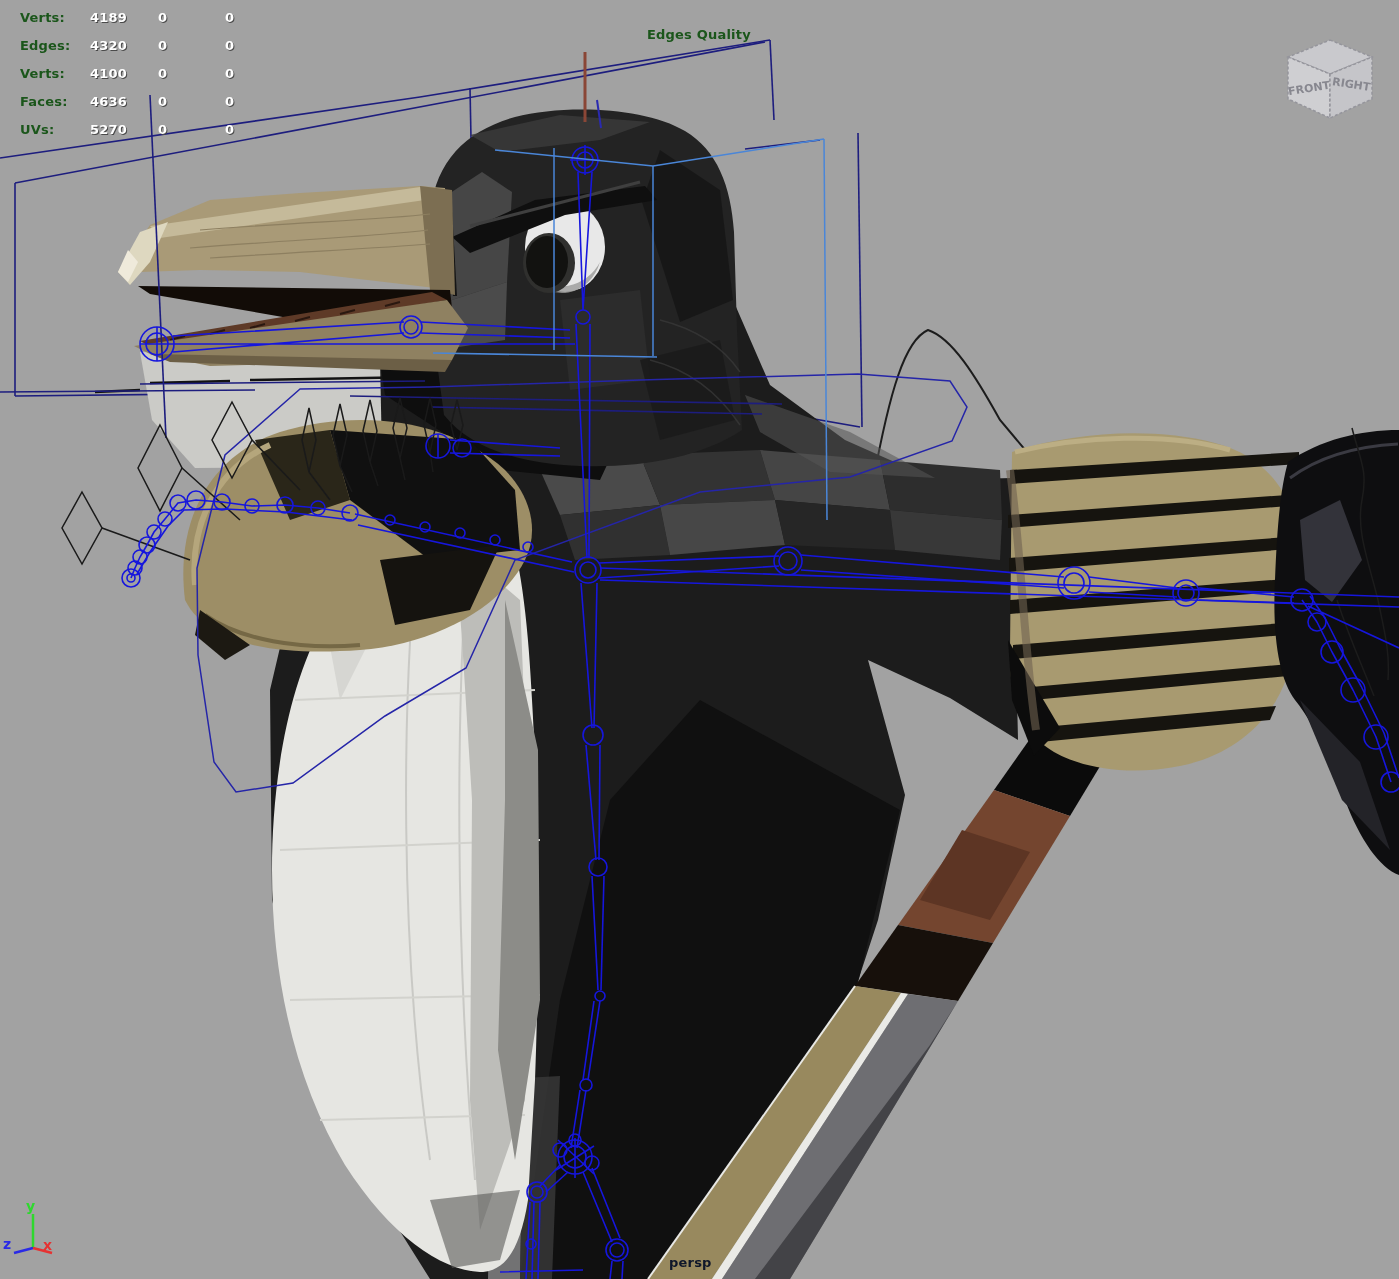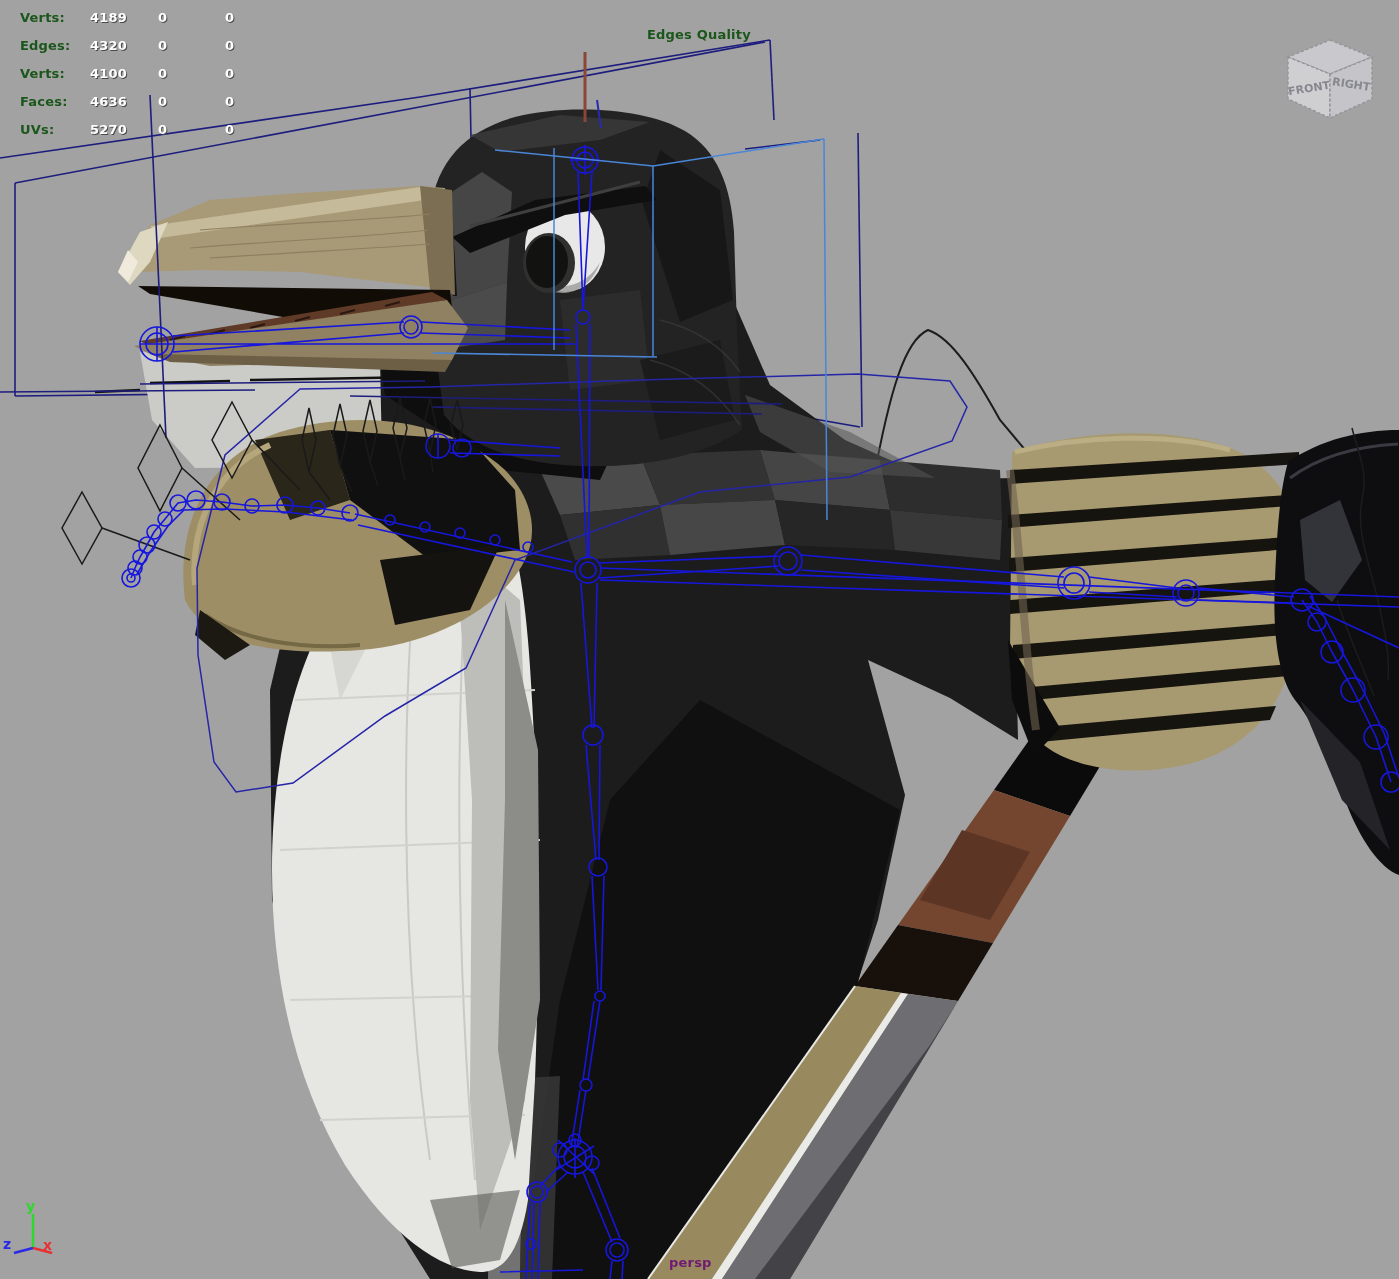--- a/index.html
+++ b/index.html
@@ -7,21 +7,21 @@
     font-family:"DejaVu Sans","Liberation Sans",sans-serif;}
   #scene{position:absolute;left:0;top:0;}
   .hud{position:absolute;font-weight:bold;font-size:13px;letter-spacing:.2px;}
   #polycount{left:20px;top:4px;line-height:28px;}
   .pc-row{position:relative;height:28px;width:260px;white-space:nowrap;}
   .pc-label{position:absolute;left:0;color:#1b561b;}
   .pc-v1{position:absolute;left:70px;color:#fff;text-shadow:1px 1px 0 #4a4a4a;}
   .pc-v2{position:absolute;left:138px;color:#fff;text-shadow:1px 1px 0 #4a4a4a;}
   .pc-v3{position:absolute;left:205px;color:#fff;text-shadow:1px 1px 0 #4a4a4a;}
   #quality-label{left:647px;top:27px;color:#1b561b;}
-  #camera-label{left:669px;top:1255px;color:#701a75;}
+  #camera-label{left:669px;top:1255px;color:#0f172a;}
   #viewcube{position:absolute;left:1276px;top:28px;}
   #axisgizmo{position:absolute;left:0px;top:1196px;}
   svg text{font-family:"DejaVu Sans","Liberation Sans",sans-serif;}
 </style>
 </head>
 <body>
 
 <div id="viewport">
 
 <svg id="scene" width="1399" height="1279" viewBox="0 0 1399 1279">

